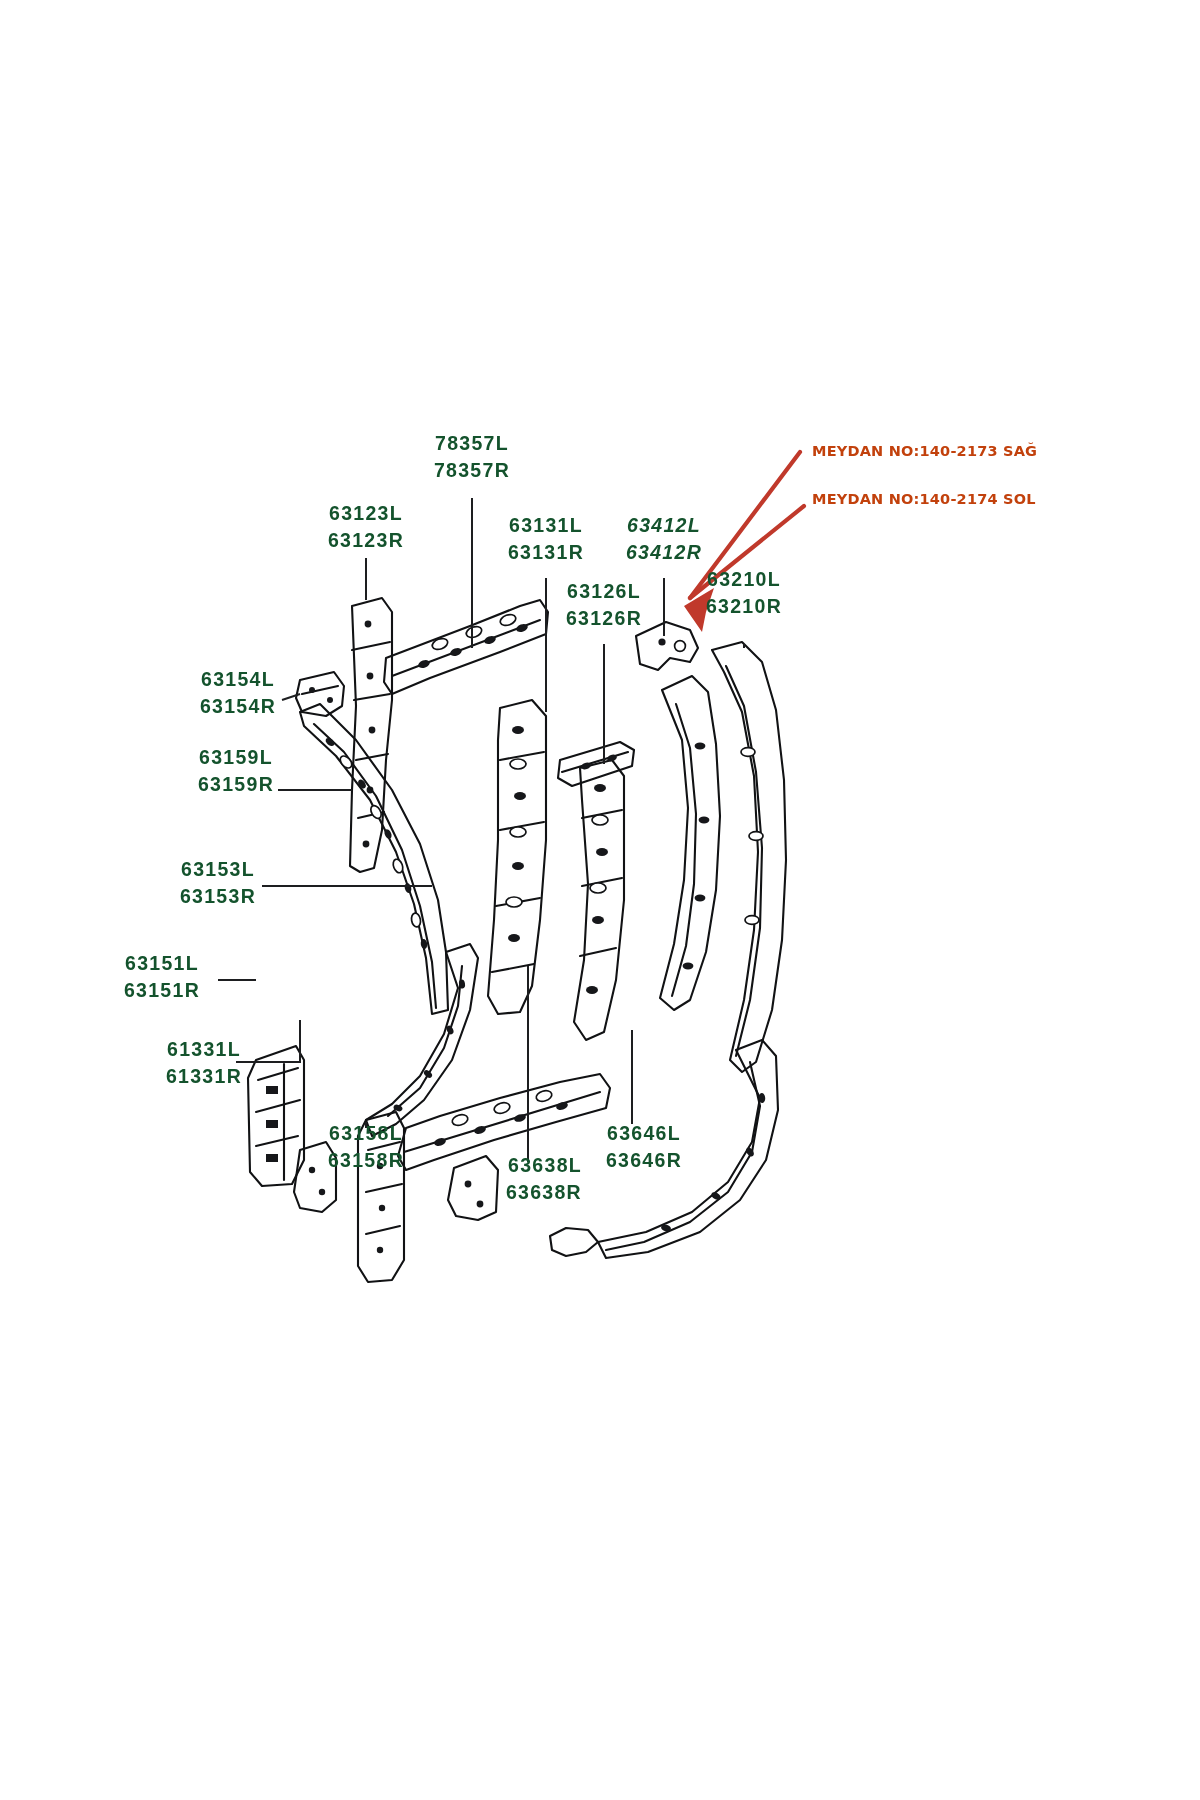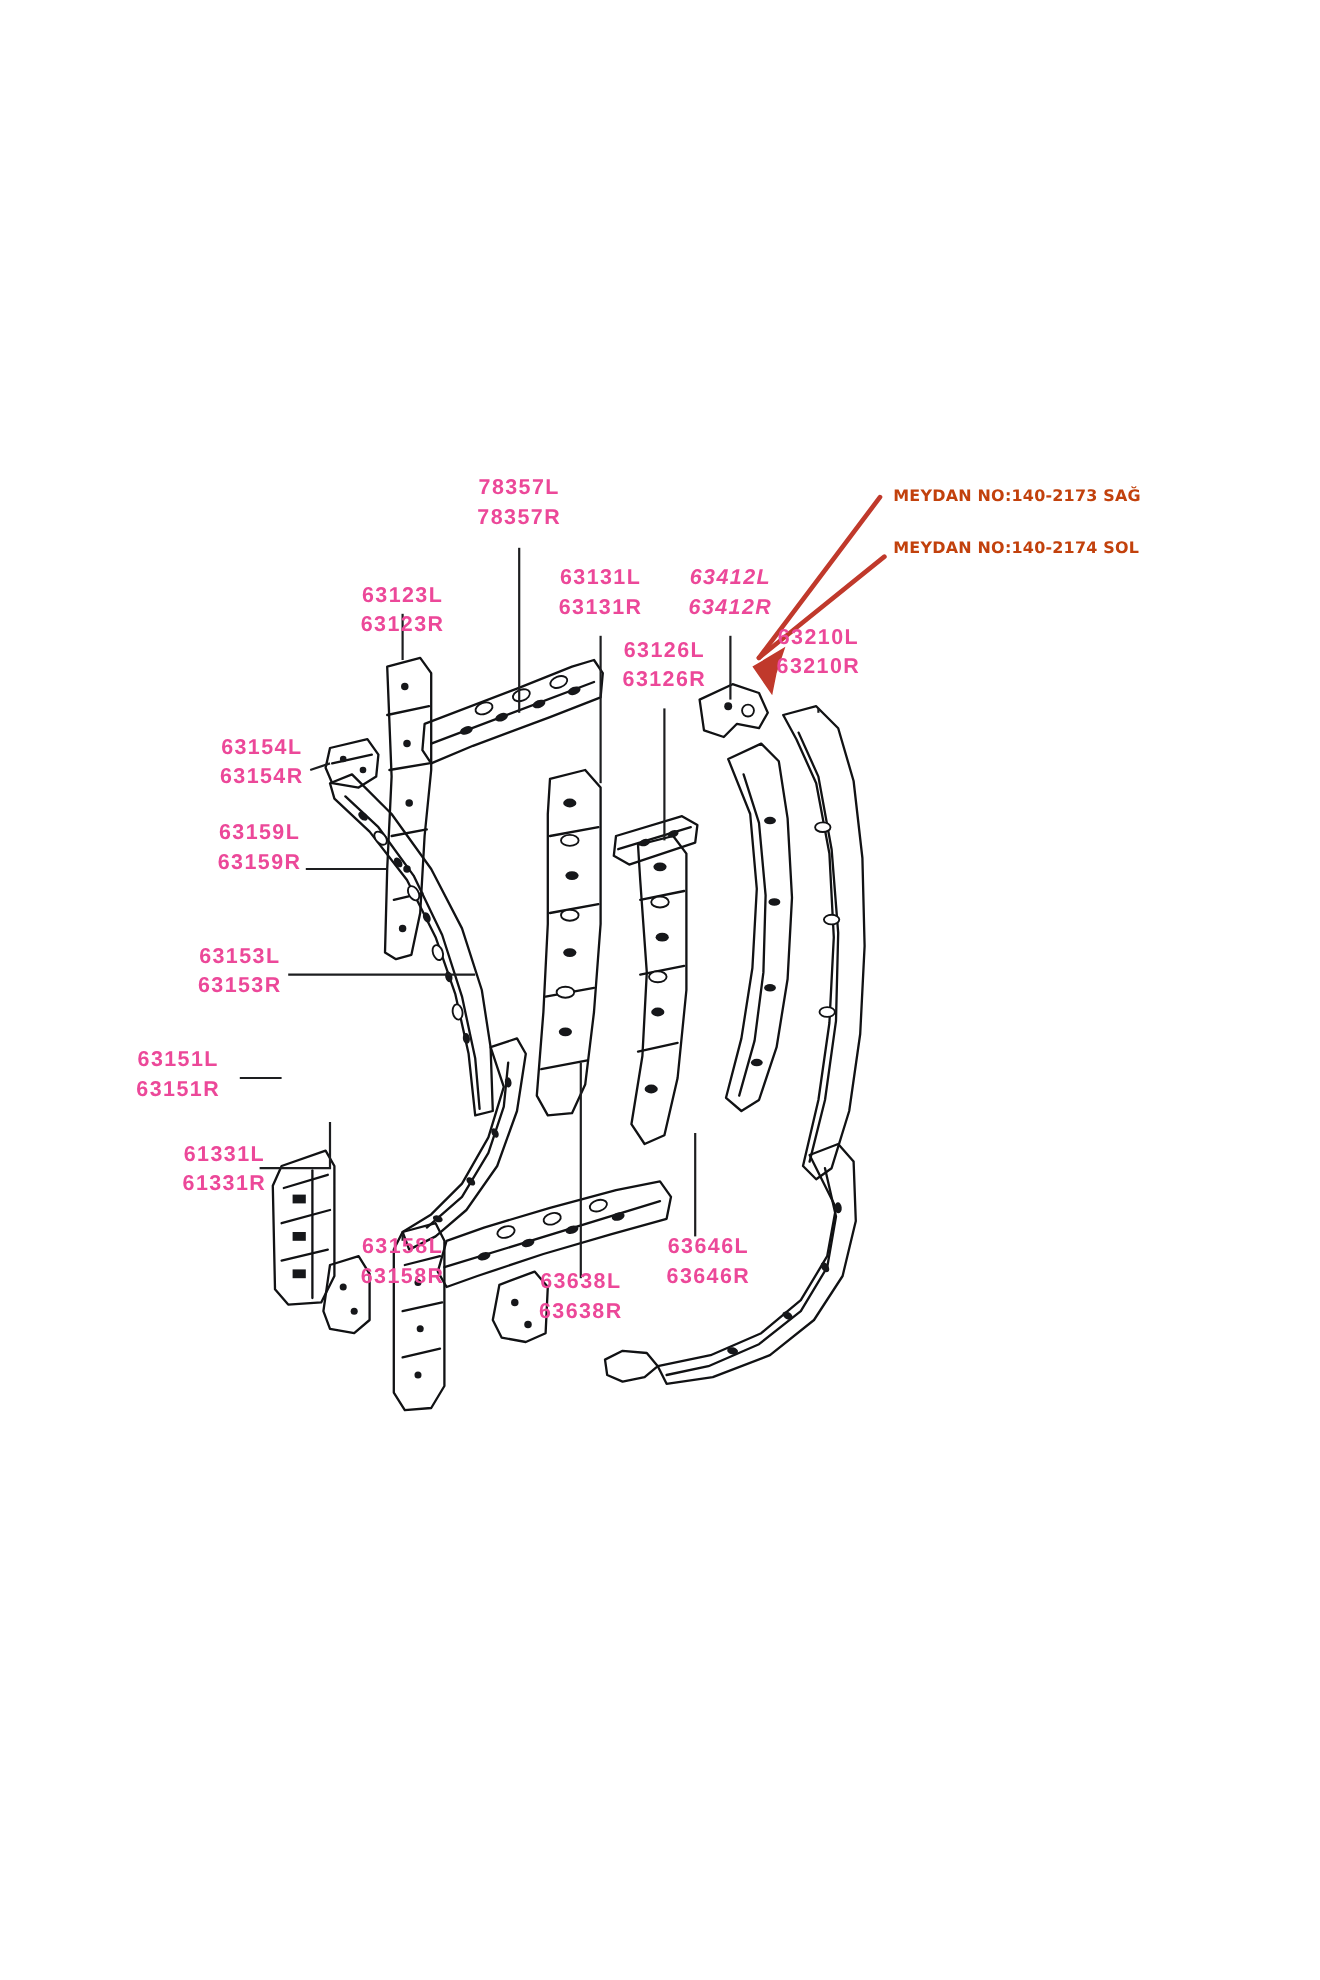--- a/index.html
+++ b/index.html
@@ -1,20 +1,20 @@
 <!DOCTYPE html>
 <html><head>
 <meta charset="utf-8">
 <style>
   html,body{margin:0;padding:0;background:#ffffff;}
   body{width:1200px;height:1800px;position:relative;overflow:hidden;
        font-family:"Liberation Sans","DejaVu Sans",sans-serif;
        -webkit-font-smoothing:none;}
   #sheet{position:absolute;left:0;top:0;width:1200px;height:1800px;background:#fff;}
-  .lbl{position:absolute;color:#ec4899;font-weight:bold;font-size:19.5px;
+  .lbl{position:absolute;color:#14532d;font-weight:bold;font-size:19.5px;
        letter-spacing:1.3px;line-height:27px;white-space:nowrap;}
   .lbl .ln{display:block;}
   .lbl.ctr{text-align:center;}
   .red{position:absolute;color:#c2410c;font-weight:bold;font-size:14.5px;
        letter-spacing:.2px;white-space:nowrap;
        font-family:"DejaVu Sans","Liberation Sans",sans-serif;}
   svg{position:absolute;left:0;top:0;}
   .lead{stroke:#1d1e20;stroke-width:2;fill:none;}
   .art{fill:none;stroke:#111214;stroke-width:2.1;stroke-linejoin:round;stroke-linecap:round;}
   .artf{fill:#16171a;stroke:none;}
@@ -235,21 +235,21 @@
       <path class="redarrow" d="M804 506 L690 598"></path>
       <path class="redhead" d="M684 606 L714 588 L706 612 L702 632 Z"></path>
     </g>
   </svg>
 
   <div class="lbl ctr" style="left:406px;top:430px;width:132px;">
     <span class="ln">78357L</span>
     <span class="ln">78357R</span>
   </div>
 
-  <div class="lbl ctr" style="left:300px;top:528px;width:132px;">
+  <div class="lbl ctr" style="left:300px;top:500px;width:132px;">
     <span class="ln">63123L</span>
     <span class="ln">63123R</span>
   </div>
 
   <div class="lbl ctr" style="left:480px;top:512px;width:132px;">
     <span class="ln">63131L</span>
     <span class="ln">63131R</span>
   </div>
 
   <div class="lbl ctr" style="left:598px;top:512px;width:132px;font-style:italic;">
@@ -290,21 +290,21 @@
   <div class="lbl ctr" style="left:138px;top:1036px;width:132px;">
     <span class="ln">61331L</span>
     <span class="ln">61331R</span>
   </div>
 
   <div class="lbl ctr" style="left:300px;top:1120px;width:132px;">
     <span class="ln">63158L</span>
     <span class="ln">63158R</span>
   </div>
 
-  <div class="lbl ctr" style="left:462px;top:1152px;width:132px;">
+  <div class="lbl ctr" style="left:450px;top:1152px;width:132px;text-align:right;">
     <span class="ln">63638L</span>
     <span class="ln">63638R</span>
   </div>
 
   <div class="lbl ctr" style="left:578px;top:1120px;width:132px;">
     <span class="ln">63646L</span>
     <span class="ln">63646R</span>
   </div>
 
   <div class="red" style="left:812px;top:443px;">MEYDAN NO:140-2173 SAĞ</div>

